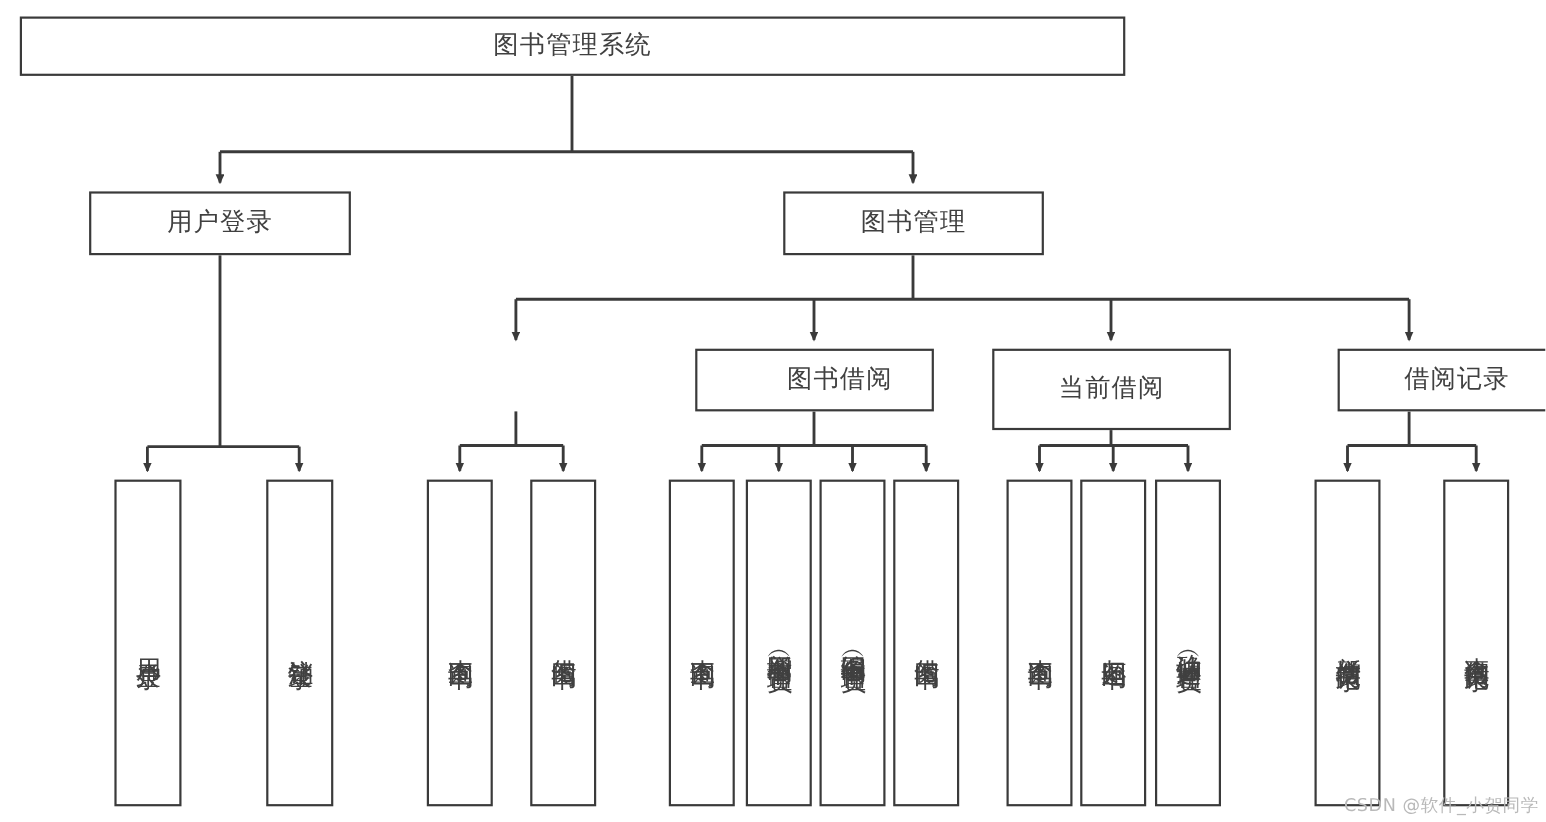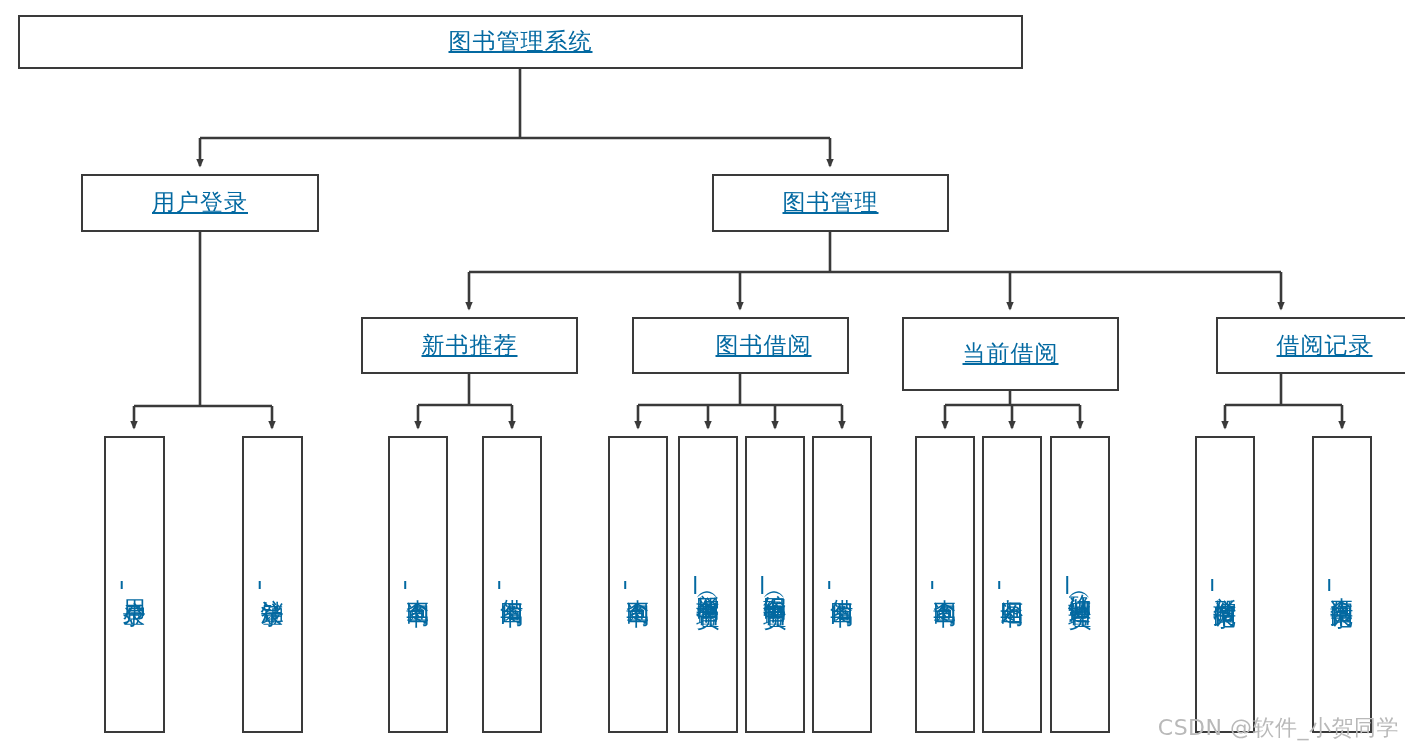--- a/index.html
+++ b/index.html
@@ -27,23 +27,22 @@
     pointer-events: none;
   }
   .node {
     position: absolute;
     box-sizing: border-box;
     background: #ffffff;
     border: 2px solid #3a3a3a;
     display: flex;
     align-items: center;
     justify-content: center;
-    color: #0369a1;
+    color: #404040;
     z-index: 2;
-    text-decoration: underline;
   }
   .node.horizontal {
     font-size: 23px;
     letter-spacing: 1px;
     line-height: 1.1;
     white-space: nowrap;
   }
   .node.vertical {
     writing-mode: vertical-rl;
     text-orientation: upright;
@@ -53,21 +52,21 @@
     padding: 4px 0;
     text-align: center;
   }
   .node-label {
     display: block;
   }
   #watermark {
     position: absolute;
     right: 6px;
     bottom: 4px;
-    font-size: 22px;
+    font-size: 16px;
     color: #b9b9b9;
     letter-spacing: 0.5px;
     white-space: nowrap;
     z-index: 5;
     font-family: "DejaVu Sans", "Liberation Sans", sans-serif;
   }
 </style>
 </head>
 <body>
 
@@ -127,23 +126,20 @@
     <span class="node-label">图书管理系统</span>
   </div>
 
   <div class="node horizontal" style="left:81px; top:174px; width:238px; height:58px;">
     <span class="node-label">用户登录</span>
   </div>
   <div class="node horizontal" style="left:712px; top:174px; width:237px; height:58px;text-align:center;">
     <span class="node-label">图书管理</span>
   </div>
 
-  <div class="node horizontal" style="left:361px; top:317px; width:217px; height:57px;">
-    <span class="node-label">新书推荐</span>
-  </div>
   <div class="node horizontal" style="left:632px; top:317px; width:217px; height:57px;padding-left:46px;">
     <span class="node-label">图书借阅</span>
   </div>
   <div class="node horizontal" style="left:902px; top:317px; width:217px; height:74px;">
     <span class="node-label">当前借阅</span>
   </div>
   <div class="node horizontal" style="left:1172px; top:317px; width:217px; height:57px;margin-left:44px;">
     <span class="node-label">借阅记录</span>
   </div>
 

